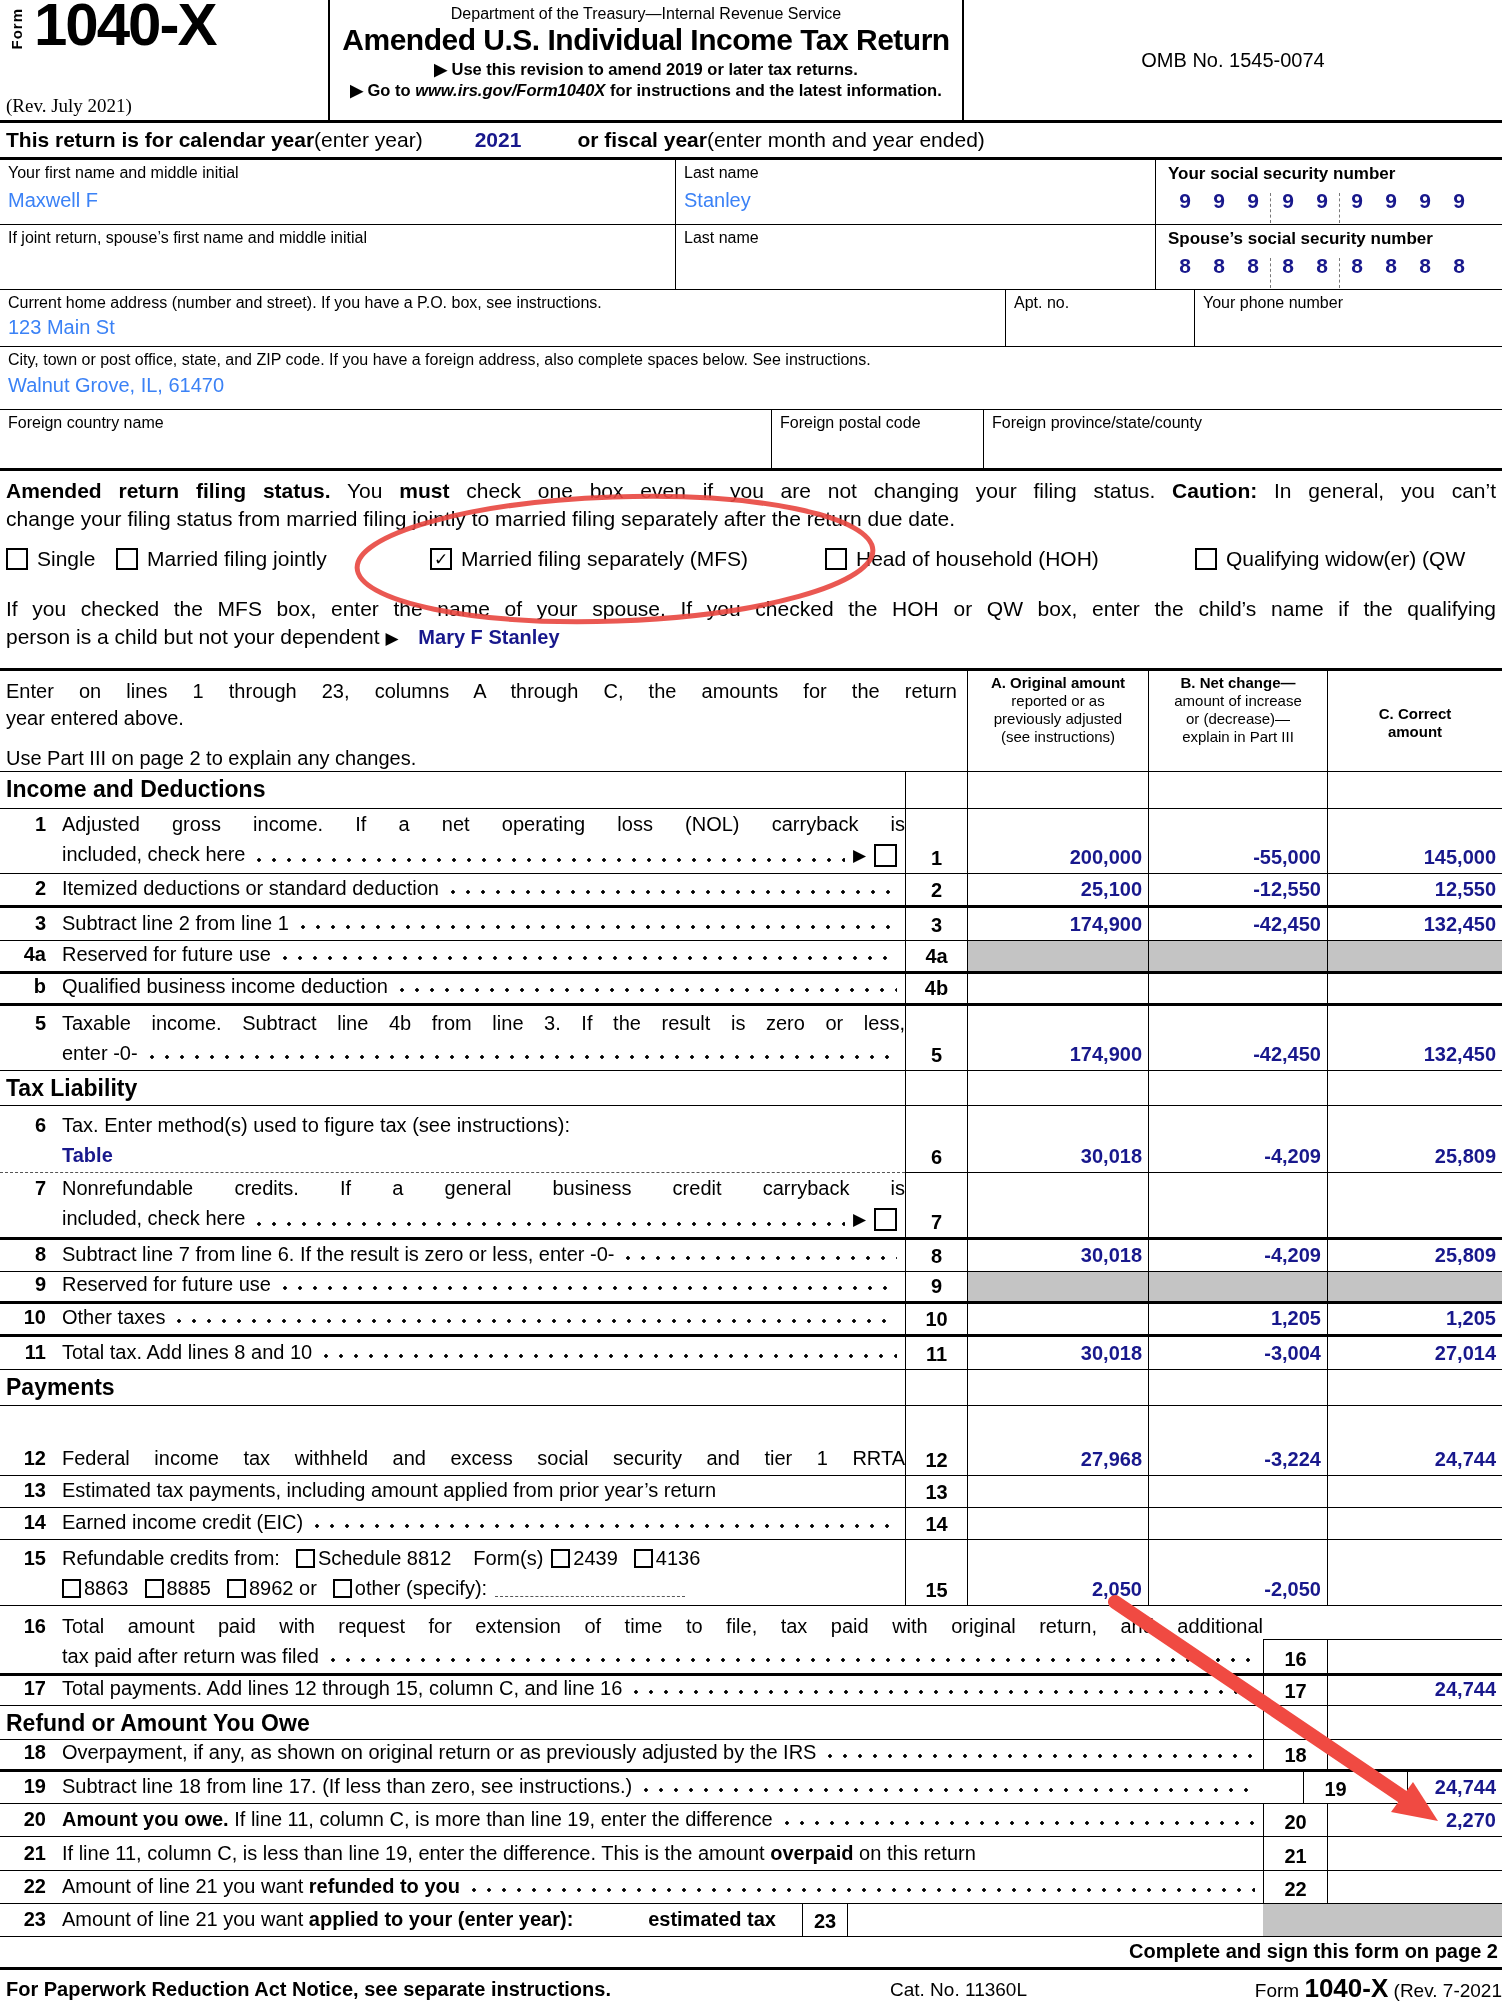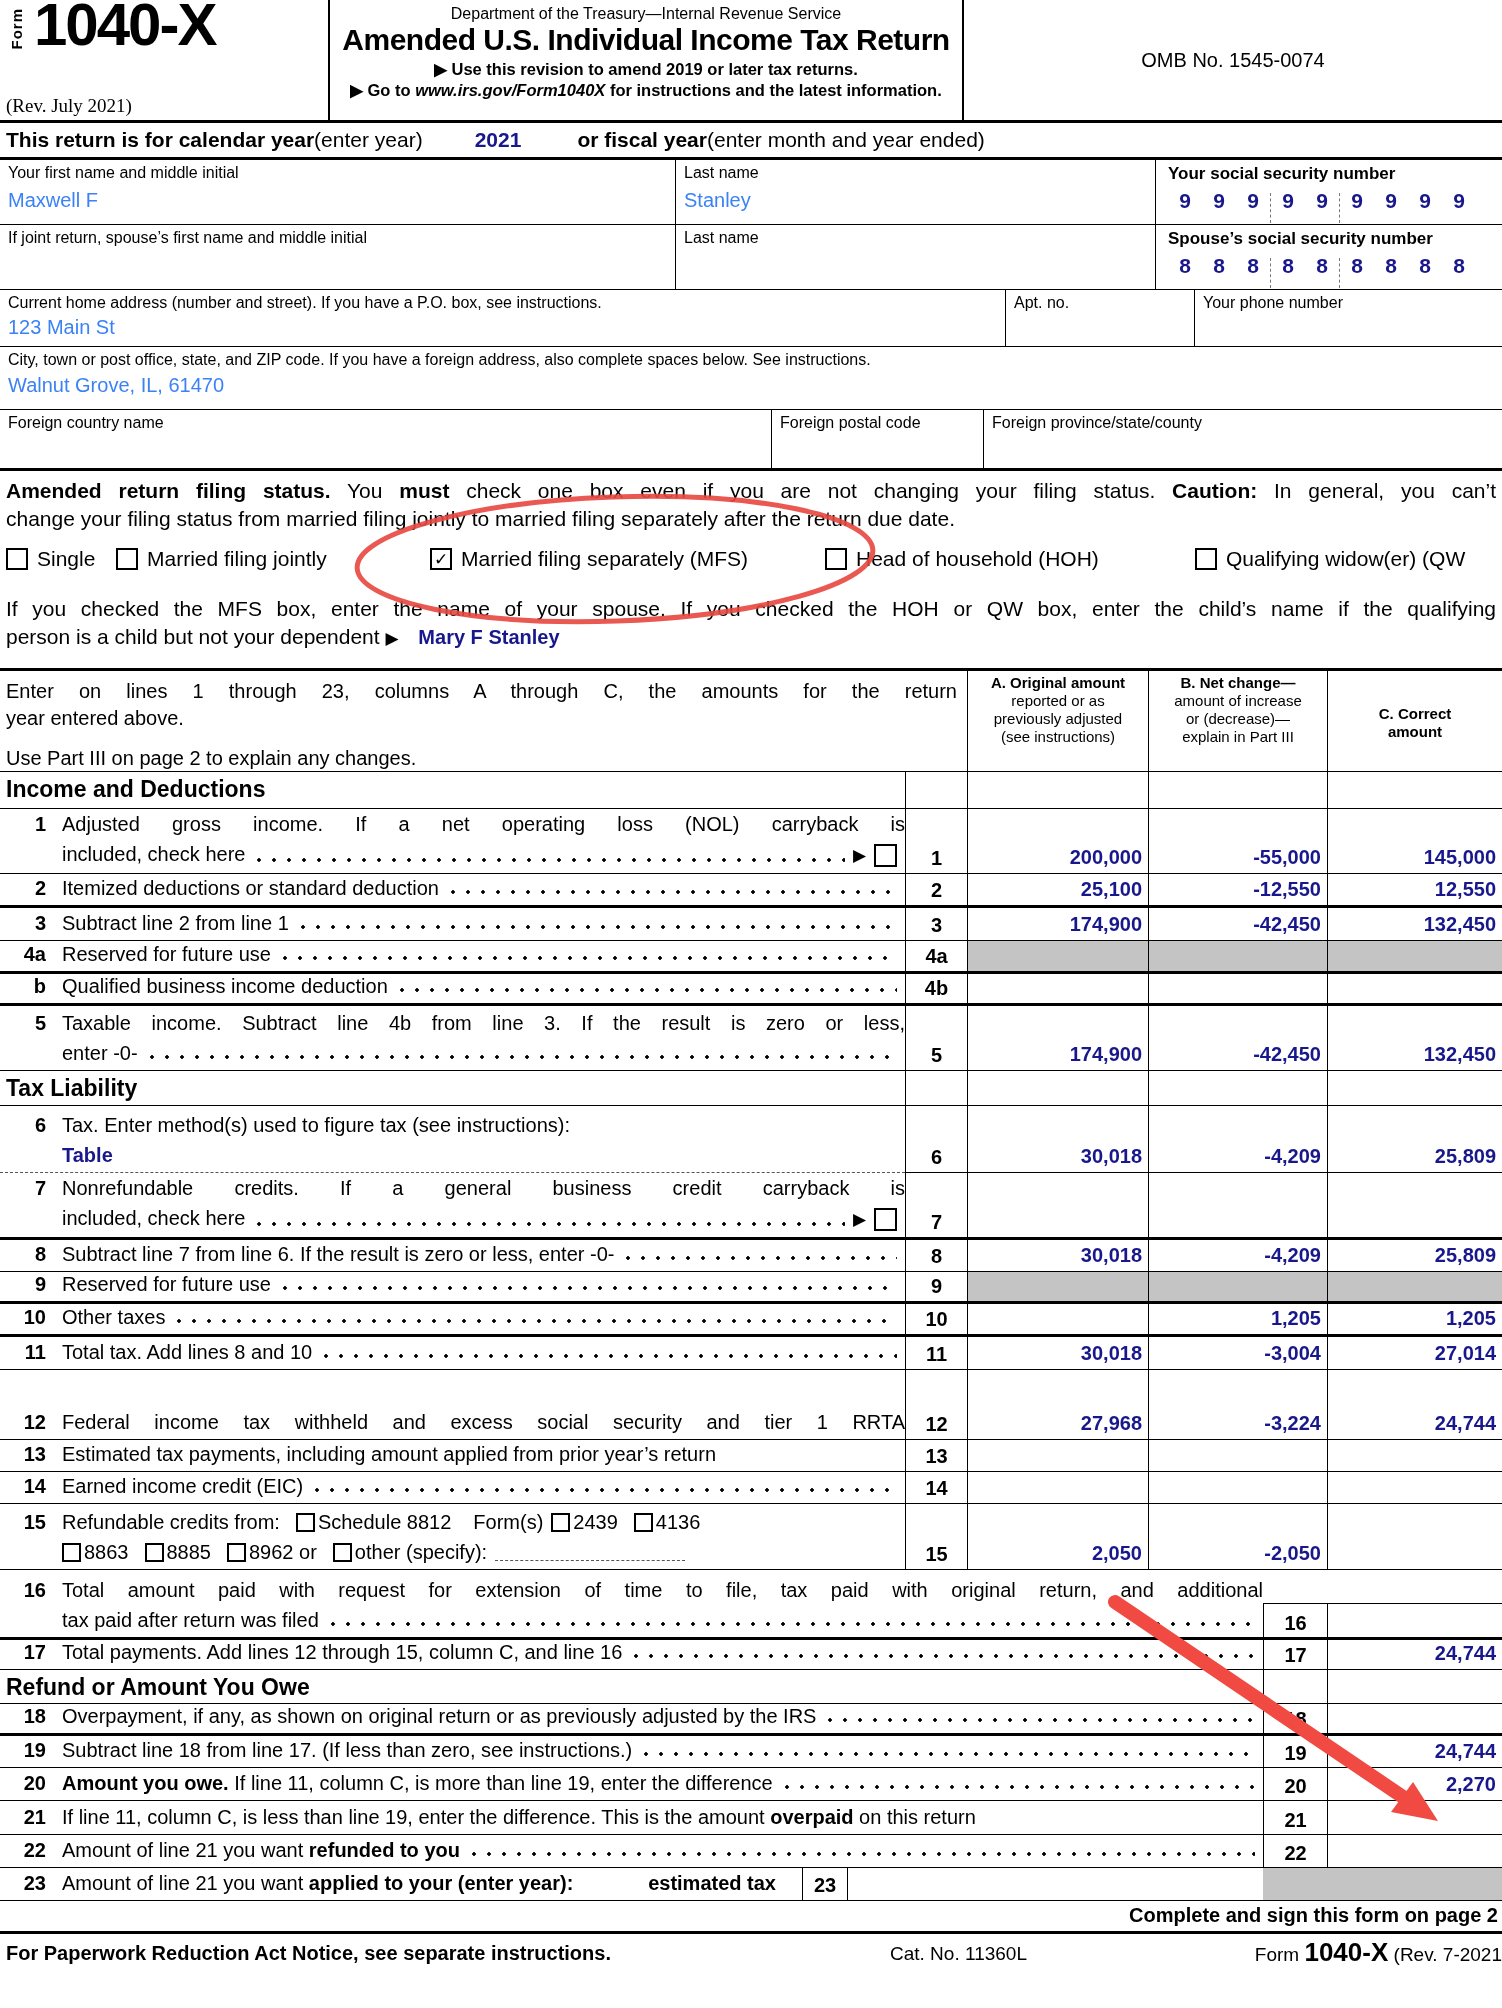--- a/index.html
+++ b/index.html
@@ -466,20 +466,27 @@
           <span class="dtext">Total tax. Add lines 8 and 10</span>
           <span class="dots"></span>
         </div>
       </div>
     <div class="cnum">11</div>
     <div class="ca amt">30,018</div>
     <div class="cb amt">-3,004</div>
     <div class="cc amt">27,014</div>
   </div>
 
+  <div class="trow" style="height:36px;">
+    <div class="desc sec" style="justify-content:flex-start;">Payments</div>
+    <div class="cnum"></div>
+      <div class="ca amt"></div>
+      <div class="cb amt"></div>
+      <div class="cc amt"></div>
+  </div>
 
   <div class="trow" style="height:70px;">
     <div class="desc">
       <div class="dline">
           <span class="lnum">12</span>
           <span class="dtext fill jline">Federal income tax withheld and excess social security and tier 1 RRTA</span>
         </div>
     </div>
     <div class="cnum">12</div>
     <div class="ca amt">27,968</div>
@@ -585,21 +592,21 @@
         <div class="dline">
           <span class="lnum">18</span>
           <span class="dtext">Overpayment, if any, as shown on original return or as previously adjusted by the IRS</span>
           <span class="dots"></span>
         </div>
       </div>
     <div class="cnum-w">18</div>
     <div class="amt" style="flex:1;"></div>
   </div>
 
-  <div class="trow" style="height:32px;">
+  <div class="trow" style="height:32px;gap:40px;">
     <div class="desc desc-w">
         <div class="dline">
           <span class="lnum">19</span>
           <span class="dtext">Subtract line 18 from line 17. (If less than zero, see instructions.)</span>
           <span class="dots"></span>
         </div>
       </div>
     <div class="cnum-w">19</div>
     <div class="amt" style="flex:1;">24,744</div>
   </div>

